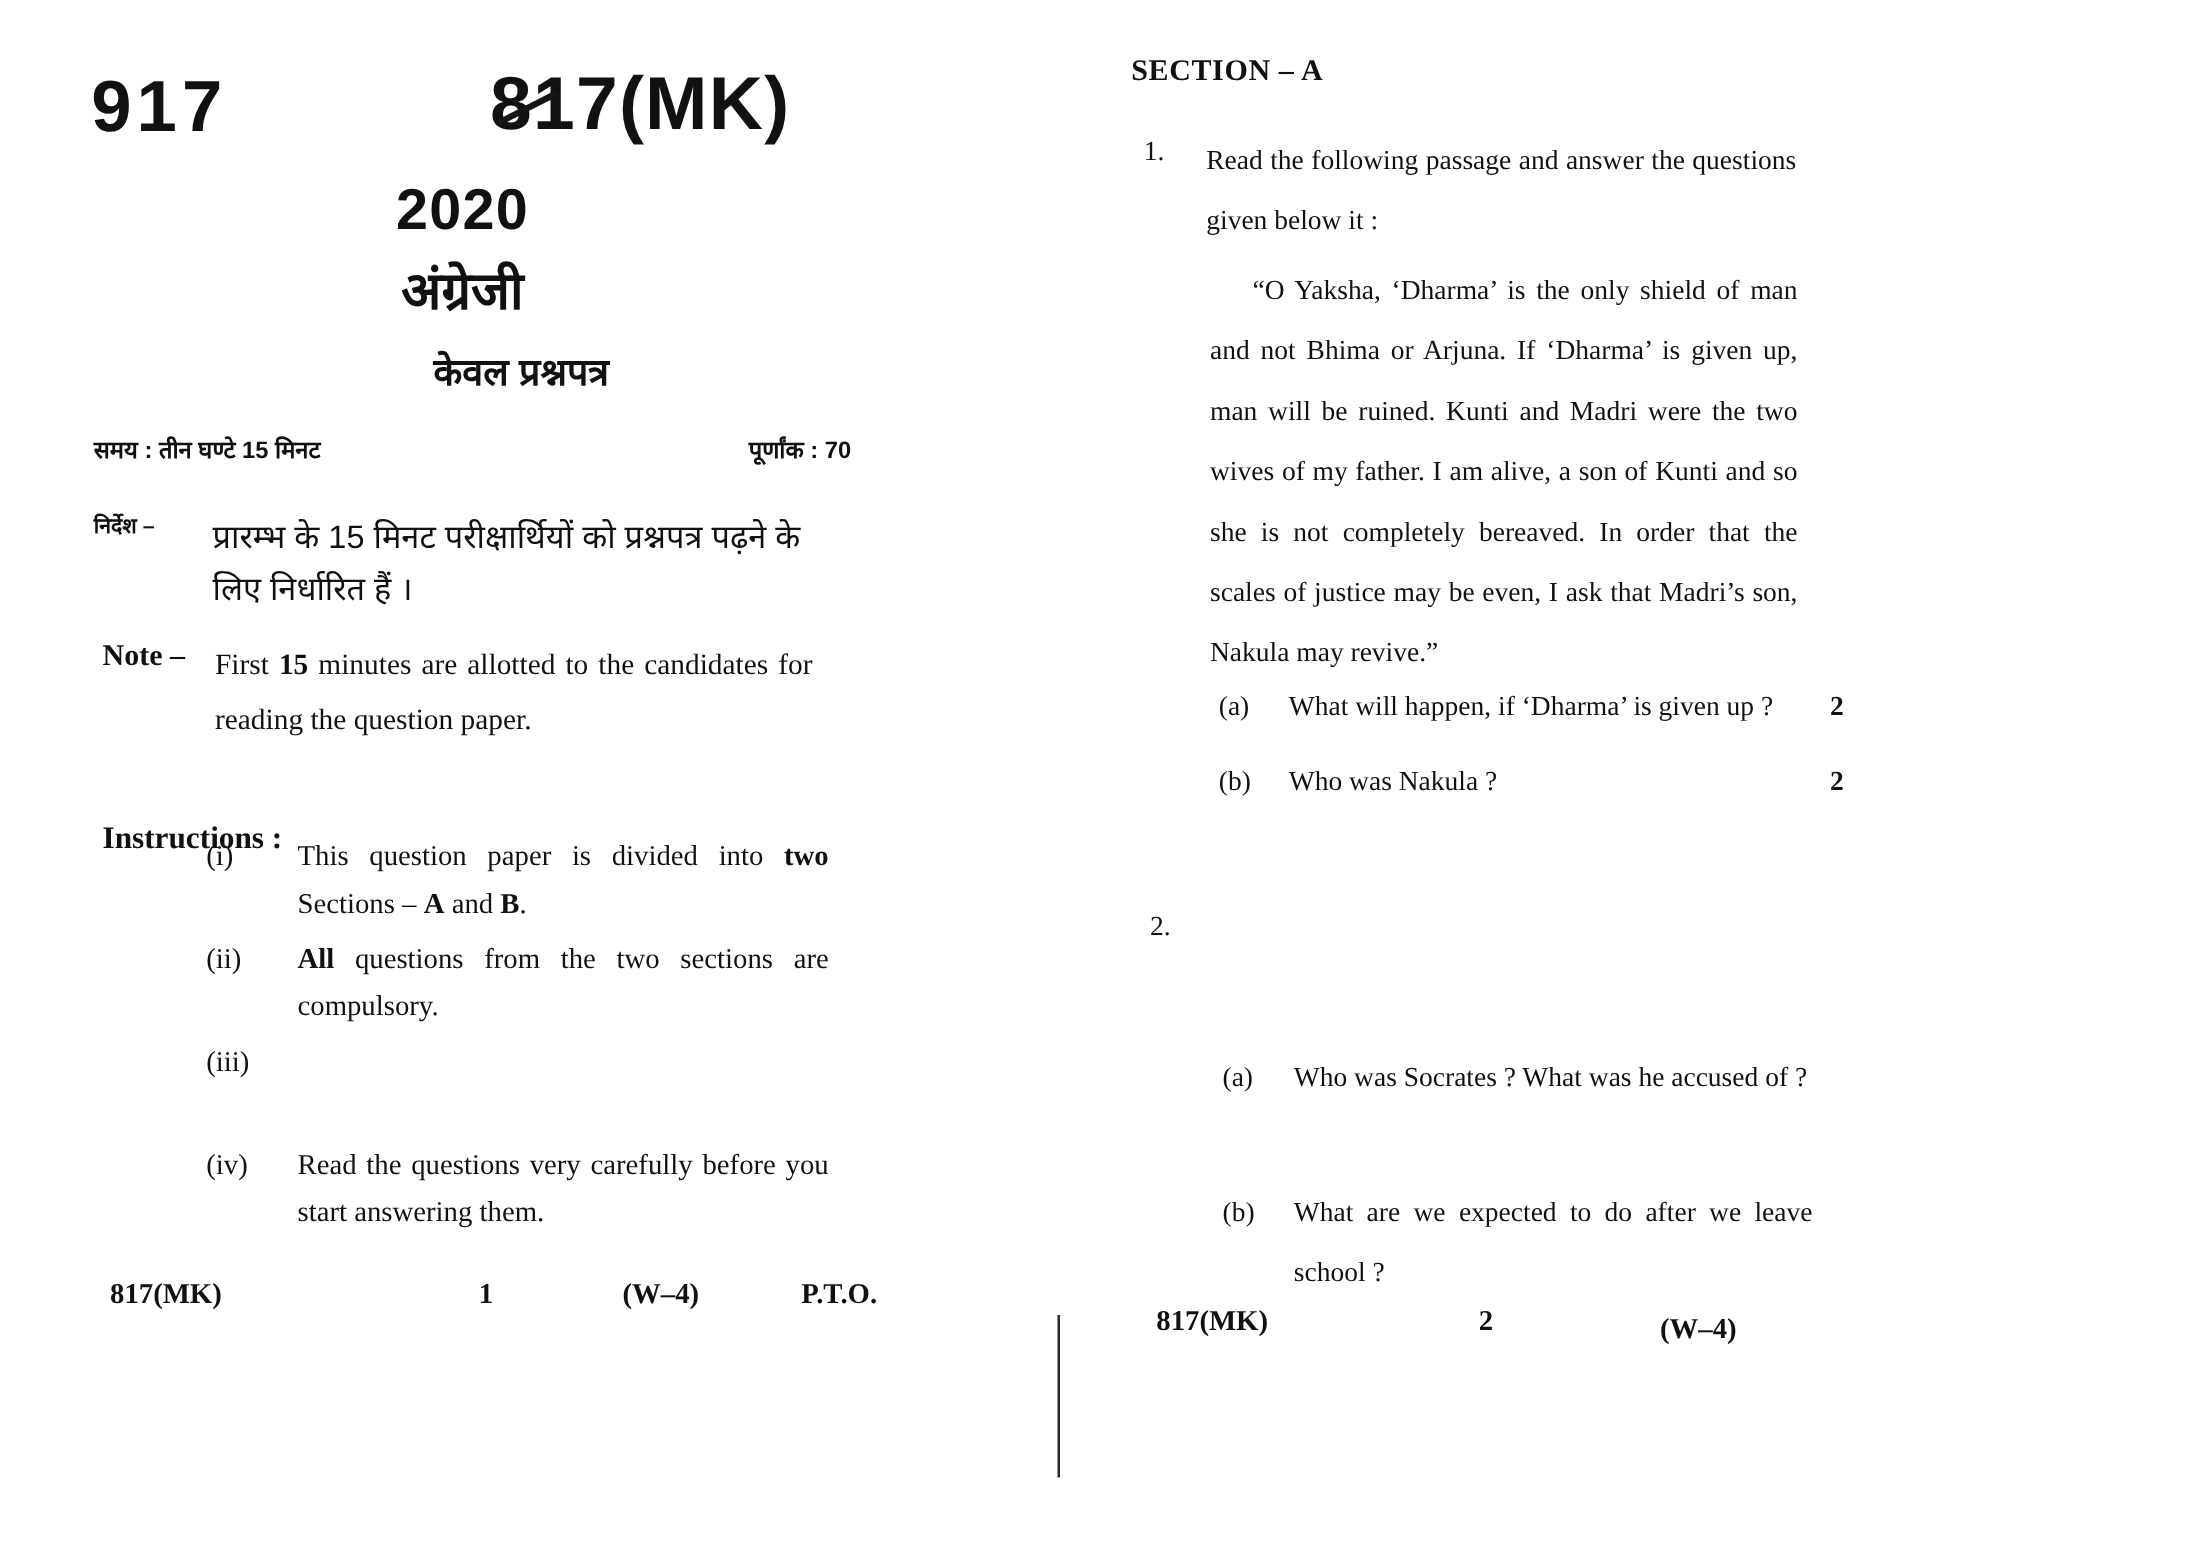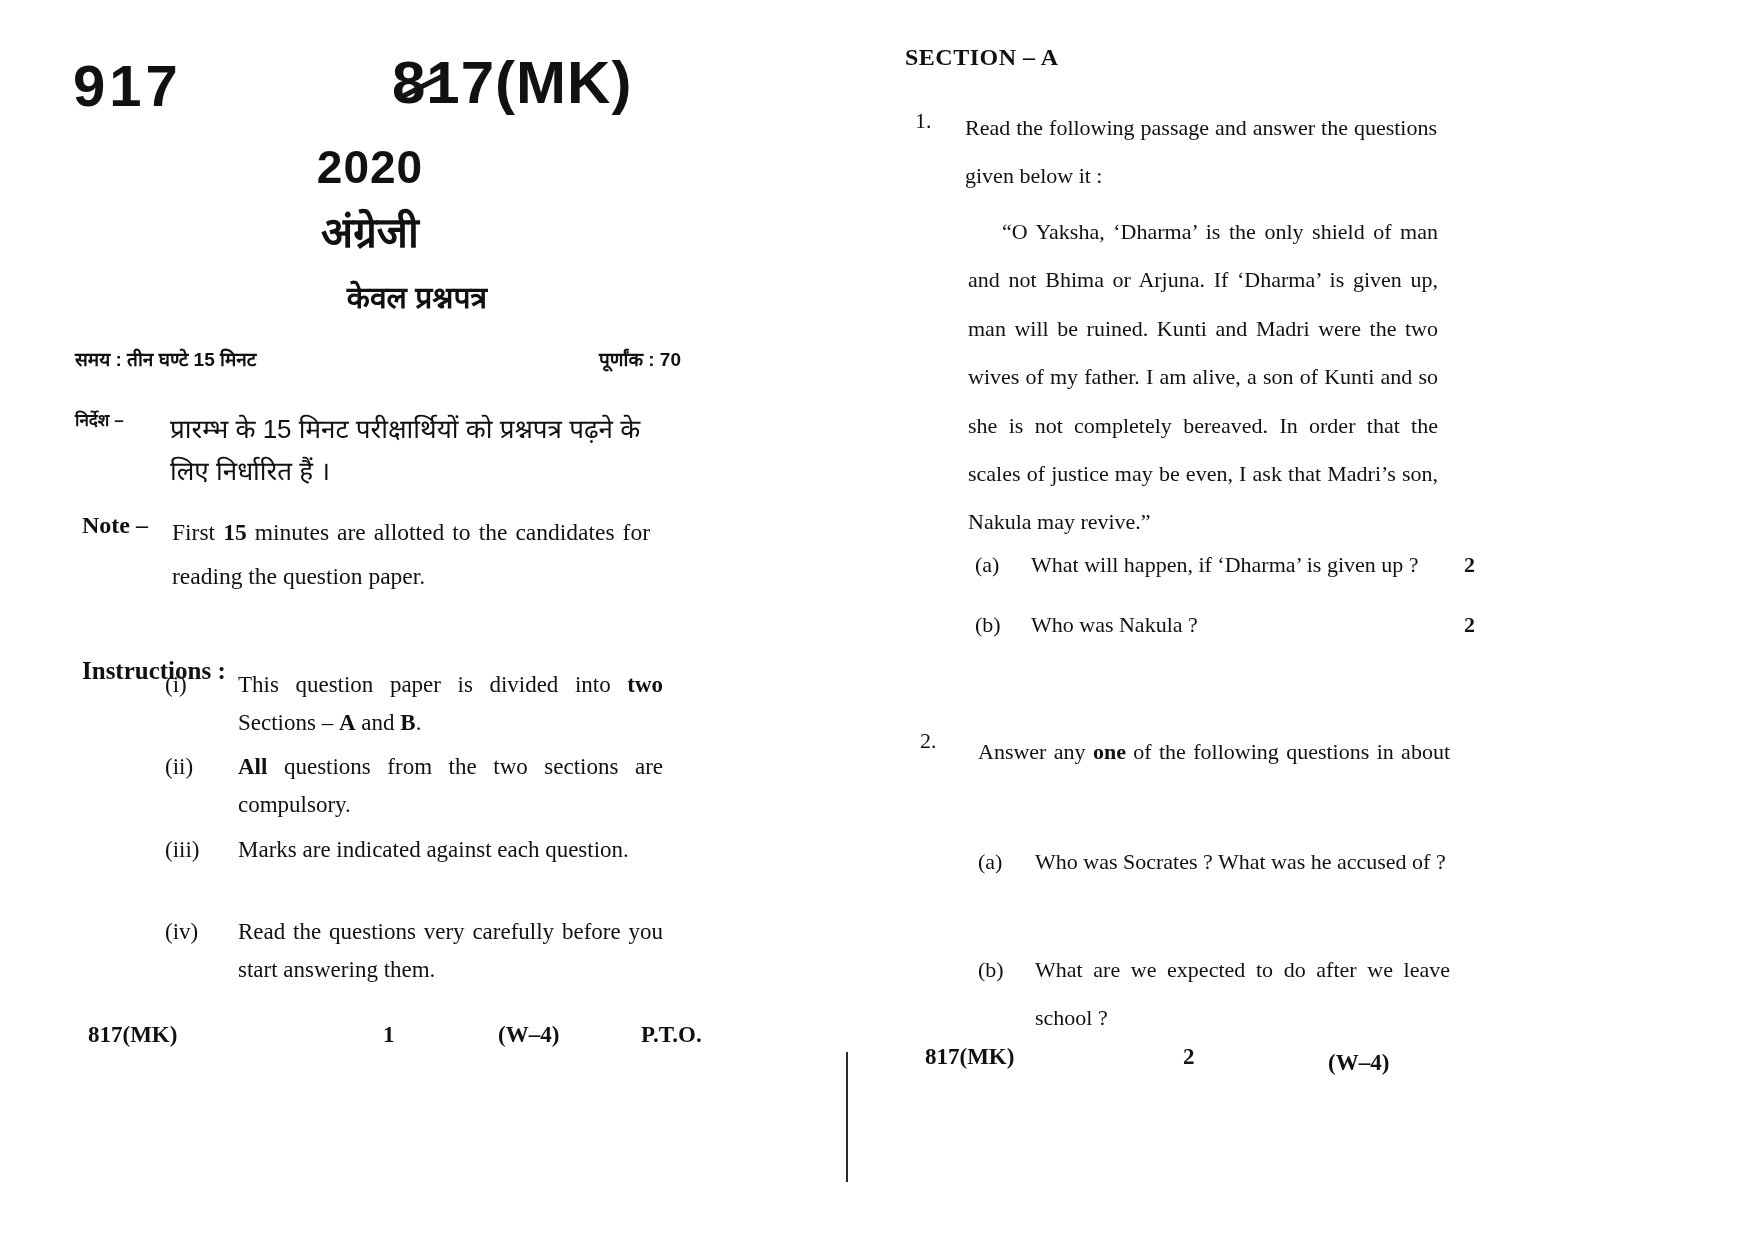--- a/index.html
+++ b/index.html
@@ -91,21 +91,20 @@
     <div class="instr-body"><span>This question paper is divided into </span><span class="b">two</span><span> Sections – </span><span class="b">A</span><span> and </span><span class="b">B</span><span>.</span></div>
   </div>
 
   <div class="instr-item i2">
     <span class="instr-num">(ii)</span>
     <div class="instr-body"><span class="b">All</span><span> questions from the two sections are compulsory.</span></div>
   </div>
 
   <div class="instr-item i3">
     <span class="instr-num">(iii)</span>
-    <div class="instr-body"><span>Marks are indicated against each question.</span></div>
   </div>
 
   <div class="instr-item i4">
     <span class="instr-num">(iv)</span>
     <div class="instr-body"><span>Read the questions very carefully before you start answering them.</span></div>
   </div>
 
   <div class="abs footer-l fl-code">817(MK)</div>
   <div class="abs footer-l fl-page">1</div>
   <div class="abs footer-l fl-series">(W–4)</div>
@@ -125,21 +124,20 @@
   </div>
 
   <div class="subq sq-b">
     <span class="sub-num">(b)</span>
     <span class="sub-text">Who was Nakula ?</span>
     <span class="sub-marks">2</span>
   </div>
 
   <div class="abs q2-num">2.</div>
   <div class="abs q2-block">
-    <div class="q2-l1"><span>Answer any </span><span class="b">one</span><span> of the following questions in about</span></div>
   </div>
 
   <div class="subq2 s2a">
     <span class="sub-num">(a)</span>
     <span class="sub-text">Who was Socrates ? What was he accused of ?</span>
   </div>
 
   <div class="subq2 s2b">
     <span class="sub-num">(b)</span>
     <span class="sub-text">What are we expected to do after we leave school ?</span>

